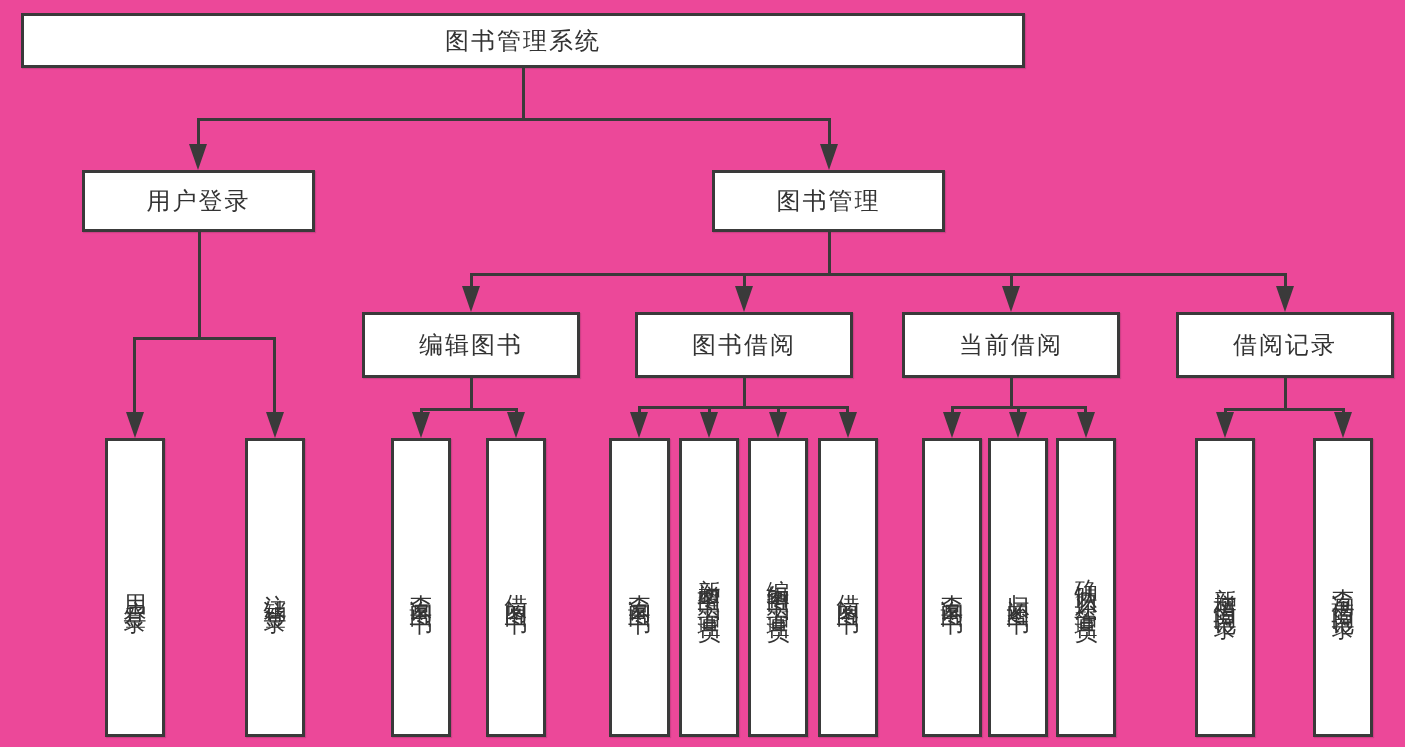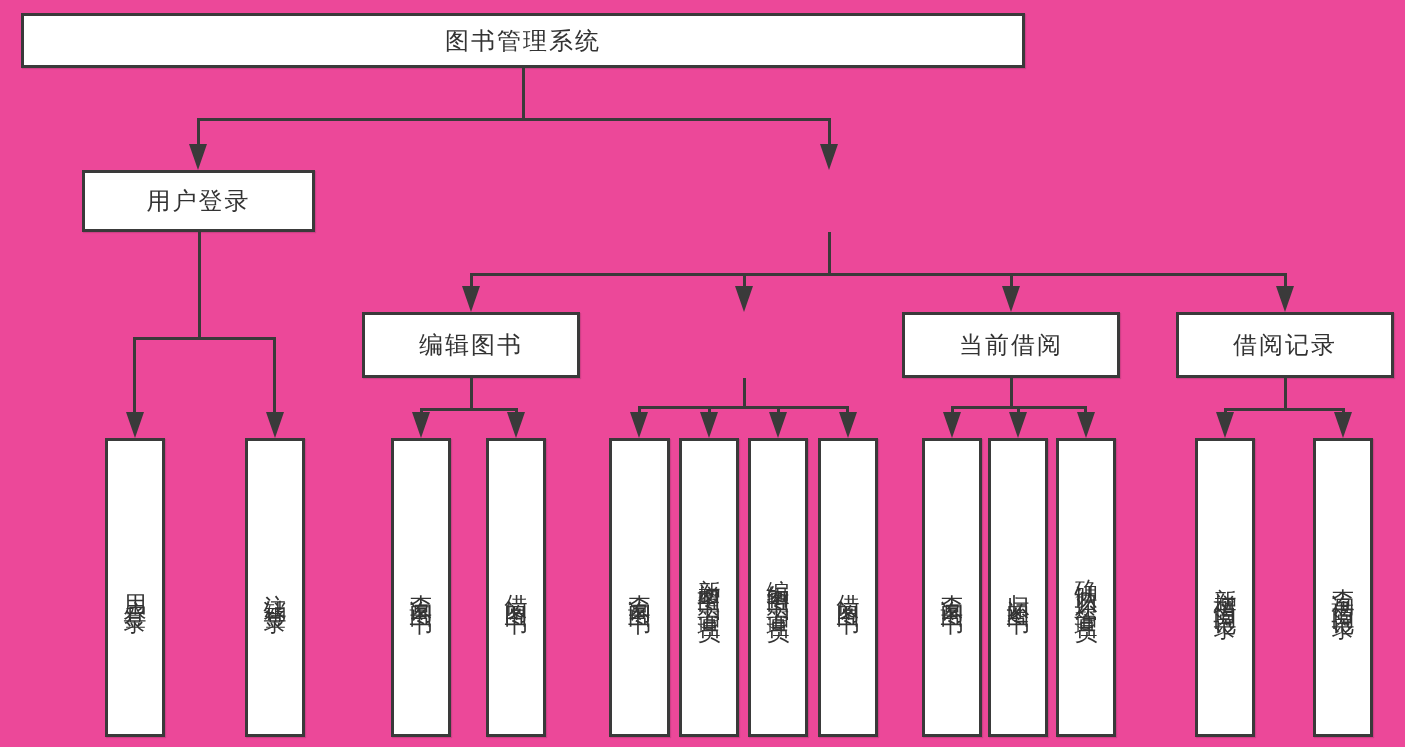--- a/index.html
+++ b/index.html
@@ -58,20 +58,23 @@
   <div class="vl" style="left:522px;top:68px;height:50px"></div>
   <div class="hl" style="left:197px;top:118px;width:634px"></div>
   <div class="vl" style="left:197px;top:118px;height:30px"></div>
   <div class="arrow" style="left:189px;top:144px"></div>
   <div class="vl" style="left:828px;top:118px;height:30px"></div>
   <div class="arrow" style="left:820px;top:144px"></div>
 
   <div class="node h" style="left:82px;top:170px;width:233px;height:62px">
     <span>用户登录</span>
   </div>
+  <div class="node h" style="left:712px;top:170px;width:233px;height:62px">
+    <span>图书管理</span>
+  </div>
 
   <div class="vl" style="left:198px;top:232px;height:105px"></div>
   <div class="hl" style="left:133px;top:337px;width:143px"></div>
   <div class="vl" style="left:133px;top:337px;height:80px"></div>
   <div class="arrow" style="left:126px;top:412px"></div>
   <div class="vl" style="left:273px;top:337px;height:80px"></div>
   <div class="arrow" style="left:266px;top:412px"></div>
 
   <div class="vl" style="left:828px;top:232px;height:41px"></div>
   <div class="hl" style="left:470px;top:273px;width:816px"></div>
@@ -79,20 +82,23 @@
   <div class="arrow" style="left:462px;top:286px"></div>
   <div class="vl" style="left:743px;top:273px;height:17px"></div>
   <div class="arrow" style="left:735px;top:286px"></div>
   <div class="vl" style="left:1010px;top:273px;height:17px"></div>
   <div class="arrow" style="left:1002px;top:286px"></div>
   <div class="vl" style="left:1284px;top:273px;height:17px"></div>
   <div class="arrow" style="left:1276px;top:286px"></div>
 
   <div class="node h" style="left:362px;top:312px;width:218px;height:66px">
     <span>编辑图书</span>
+  </div>
+  <div class="node h" style="left:635px;top:312px;width:218px;height:66px">
+    <span>图书借阅</span>
   </div>
   <div class="node h" style="left:1176px;top:312px;width:218px;height:66px">
     <span>借阅记录</span>
   </div>
   <div class="node h" style="left:902px;top:312px;width:218px;height:66px">
     <span>当前借阅</span>
   </div>
 
   <div class="vl" style="left:470px;top:378px;height:30px"></div>
   <div class="hl" style="left:420px;top:408px;width:97px"></div>

